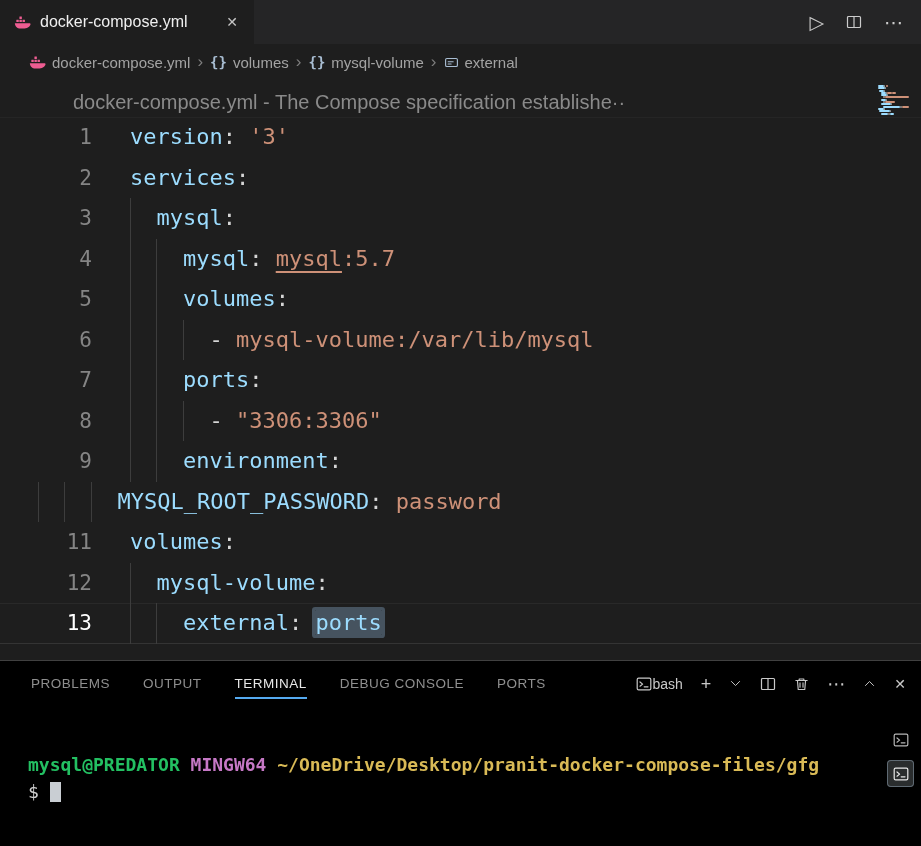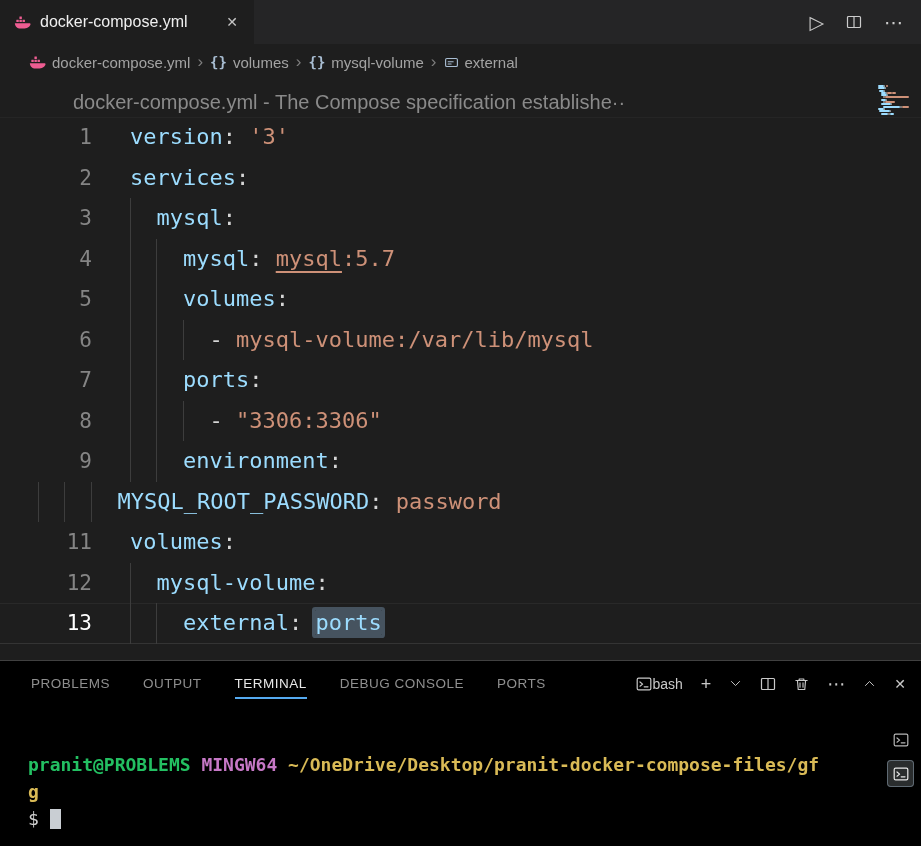--- a/index.html
+++ b/index.html
@@ -263,21 +263,21 @@
         <span class="pa-btn glyph">⋯</span>
         <span class="pa-btn">
             <svg width="13" height="13" viewBox="0 0 16 16">
               <path d="M3 10.5l5-5 5 5" stroke="currentColor" fill="none" stroke-width="1.2" stroke-linecap="round" stroke-linejoin="round"></path>
             </svg>
           </span>
         <span class="pa-btn">✕</span>
       </div>
     </div>
     <div class="terminal">
-      <div class="prompt-wrap"><span class="pseg" style="color: rgb(35, 192, 98);">pranit@PROBLEMS </span><span class="pseg" style="color: rgb(198, 120, 198);">MINGW64 </span><span class="pseg" style="color: rgb(217, 186, 86);">~/OneDrive/Desktop/pranit-docker-compose-files/gfg</span></div>
+      <div class="prompt-wrap"><span class="pseg" style="color: rgb(35, 192, 98);">mysql@PREDATOR </span><span class="pseg" style="color: rgb(198, 120, 198);">MINGW64 </span><span class="pseg" style="color: rgb(217, 186, 86);">~/OneDrive/Desktop/pranit-docker-compose-files/gfg</span></div>
       <div class="input-line">
         <span>$</span><span class="cursor"></span>
       </div>
       <div class="term-rail">
         <span class="rail-btn">
             <svg width="16" height="16" viewBox="0 0 16 16">
               <rect x="1.2" y="2.2" width="13.6" height="11.6" rx="1.4" stroke="currentColor" fill="none" stroke-width="1.2" stroke-linecap="round" stroke-linejoin="round"></rect>
               <path d="M4 6l2.6 2.1L4 10.2" stroke="currentColor" fill="none" stroke-width="1.2" stroke-linecap="round" stroke-linejoin="round"></path>
               <path d="M8.2 10.8h3.8" stroke="currentColor" fill="none" stroke-width="1.2" stroke-linecap="round" stroke-linejoin="round"></path>
             </svg>

